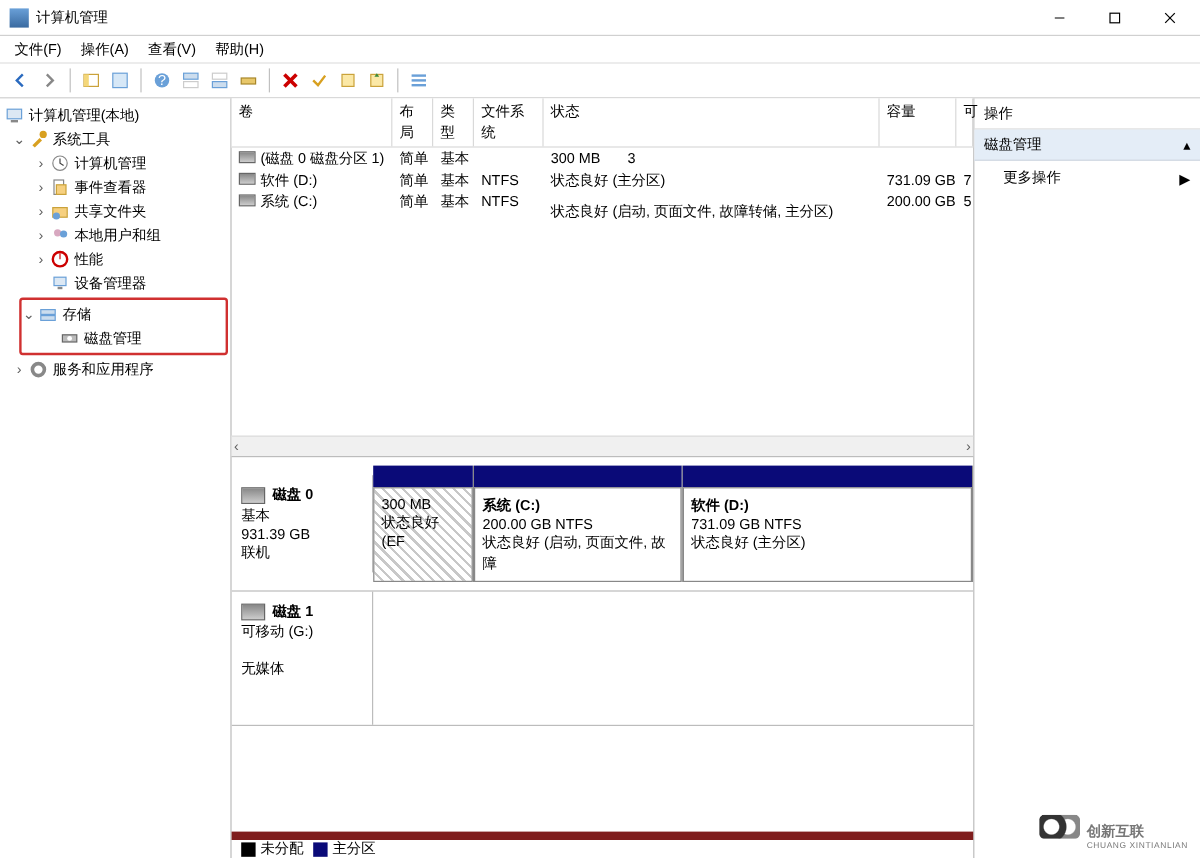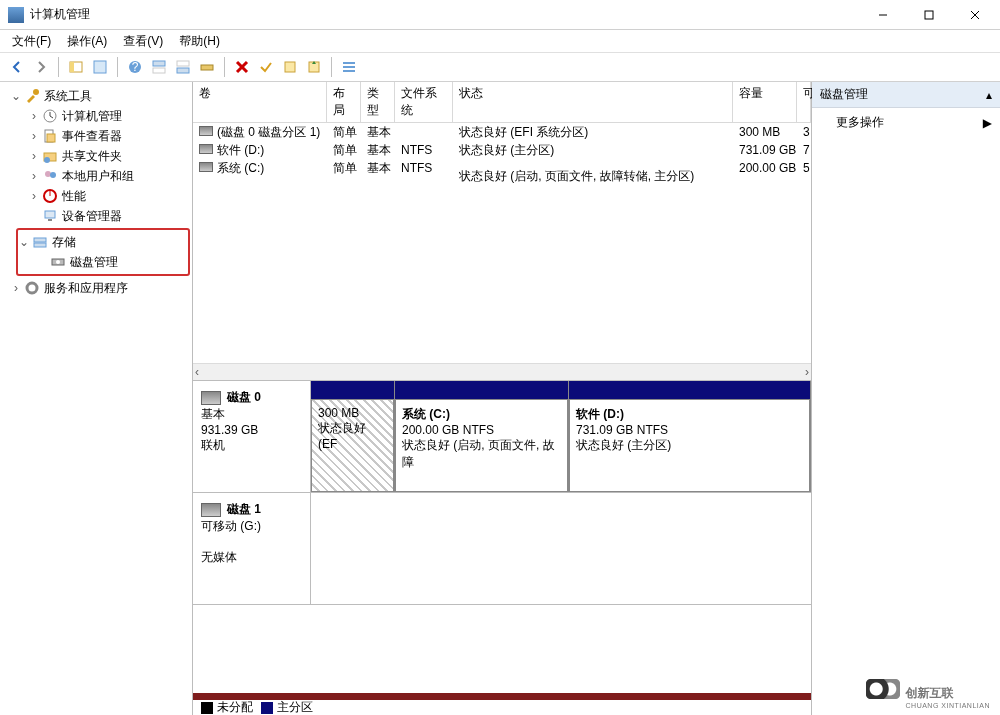--- a/index.html
+++ b/index.html
@@ -172,20 +172,29 @@
         <rect x="2" y="7" width="12" height="2" fill="#6aa0d8"></rect>
         <rect x="2" y="11" width="12" height="2" fill="#6aa0d8"></rect>
       </svg>
     </div>
 </div>
 
 <div class="main">
 
   <div class="treecol">
     <div class="tree">
+      <div class="tree-row" style="padding-left:2px;">
+        <span class="ticon">
+            <svg viewBox="0 0 16 16">
+              <rect x="2" y="3" width="12" height="8" fill="#dce8f4" stroke="#6aa0d8"></rect>
+              <rect x="5" y="12" width="6" height="2" fill="#888"></rect>
+            </svg>
+          </span>
+        <span>计算机管理(本地)</span>
+      </div>
       <div class="tree-row" style="padding-left:10px;">
         <span class="twisty">⌄</span>
         <span class="ticon">
             <svg viewBox="0 0 16 16">
               <path d="M3 13 L9 7 L11 9 L5 15 Z" fill="#d8a020"></path>
               <circle cx="12" cy="4" r="3" fill="#d8a020"></circle>
             </svg>
           </span>
         <span>系统工具</span>
       </div>
@@ -293,21 +302,20 @@
       <div class="col" style="flex:1;">状态</div>
       <div class="col" style="width:64px;">容量</div>
       <div class="col" style="width:14px;">可</div>
     </div>
     <div class="voltable">
       <div class="volrow">
         <div class="cell" style="width:134px;"><span class="vicon"></span><span>(磁盘 0 磁盘分区 1)</span></div>
         <div class="cell" style="width:34px;">简单</div>
         <div class="cell" style="width:34px;">基本</div>
         <div class="cell" style="width:58px;"></div>
-        <div class="cell" style="flex:1;">状态良好 (EFI 系统分区)</div>
         <div class="cell" style="width:64px;">300 MB</div>
         <div class="cell" style="width:14px;">3</div>
       </div>
       <div class="volrow">
         <div class="cell" style="width:134px;"><span class="vicon"></span><span>软件 (D:)</span></div>
         <div class="cell" style="width:34px;">简单</div>
         <div class="cell" style="width:34px;">基本</div>
         <div class="cell" style="width:58px;">NTFS</div>
         <div class="cell" style="flex:1;">状态良好 (主分区)</div>
         <div class="cell" style="width:64px;">731.09 GB</div>
@@ -322,21 +330,21 @@
         <div class="cell" style="width:64px;">200.00 GB</div>
         <div class="cell" style="width:14px;">5</div>
       </div>
     </div>
     <div class="hscroll">
         <span>‹</span>
         <span>›</span>
       </div>
 
     <div class="disks">
-      <div class="diskrow" style="height:112px;">
+      <div class="diskrow" style="height:112px;align-items:center;">
         <div class="diskinfo">
           <div><span class="drvicon"></span><span class="di-title">磁盘 0</span></div>
           <div>基本</div>
           <div>931.39 GB</div>
           <div>联机</div>
         </div>
         <div class="partstrip">
           <div class="part" style="width:84px;">
             <div class="part-top"></div>
             <div class="part-body hatched">
@@ -374,20 +382,21 @@
       </div>
     </div>
 
     <div class="legend">
       <span><span class="swatch" style="background:#000;"></span><span>未分配</span></span>
       <span><span class="swatch" style="background:#0a0a78;"></span><span>主分区</span></span>
     </div>
   </div>
 
   <div class="actioncol">
+    <div class="action-head">操作</div>
     <div class="action-section">
       <span>磁盘管理</span>
       <span>▴</span>
     </div>
     <div class="action-item">
       <span>更多操作</span>
       <span>▶</span>
     </div>
   </div>
 </div>

